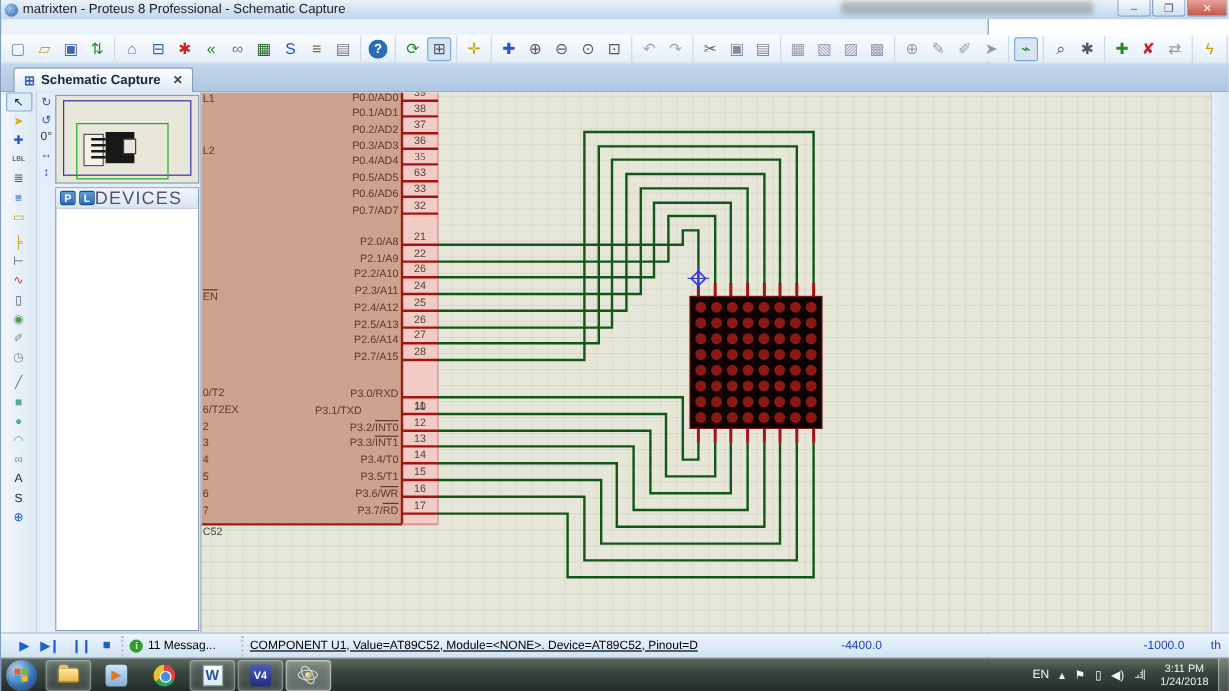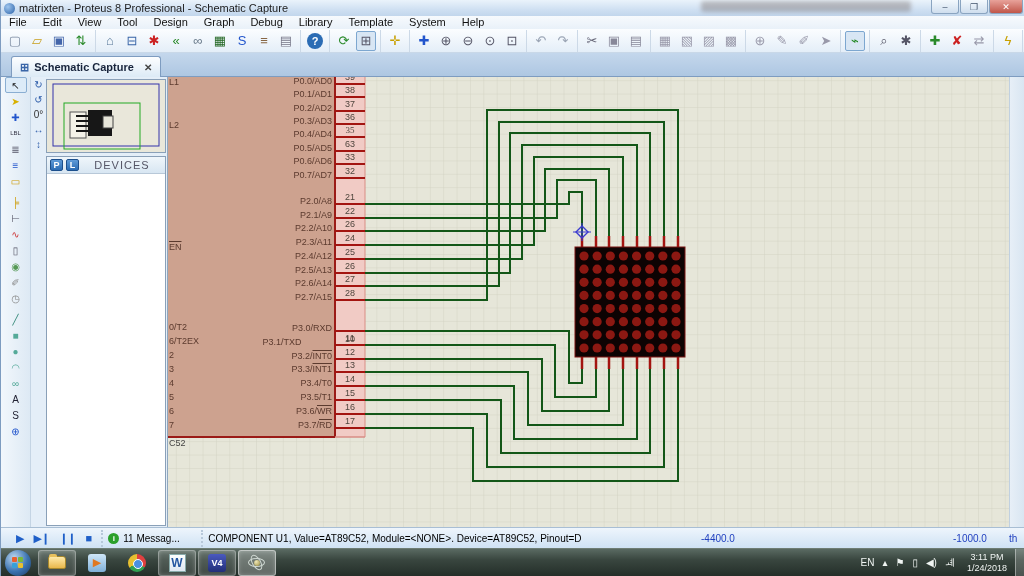--- a/index.html
+++ b/index.html
@@ -65,21 +65,21 @@
 
   #minimap { position:absolute; left:45px; top:2px; width:120px; height:74px;
     background:#e9e7da; border:1px solid #8aa0b8; }
   #devices { position:absolute; left:45px; top:79px; width:120px; height:370px;
     background:#fff; border:1px solid #8aa0b8; }
   #dev-head { height:17px; background:linear-gradient(#f0f6fb,#d8e6f2);
     border-bottom:1px solid #b8c8d8; display:flex; align-items:center; }
   .plbtn { width:13px; height:12px; background:linear-gradient(#5f9bd8,#2b6cb4);
     border:1px solid #1c4f8c; border-radius:2px; color:#fff; font-size:9px; font-weight:bold;
     display:flex; align-items:center; justify-content:center; margin-left:3px; }
-  #dev-title { flex:1; text-align:center; font-size:11px; color:#556; letter-spacing:1px; }
+  #dev-title { flex:1; text-align:left; font-size:15px; color:#556; letter-spacing:1px; }
   .dev-item { height:13px; line-height:13px; font-size:10px; padding-left:3px; color:#111; }
   .dev-item.sel { background:#3d8fe0; color:#fff; }
 
   #canvas { position:absolute; left:166px; top:0; width:842px; height:450px;
     border-left:1px solid #90a8c0; background:#e6e6d9; }
   #sch-svg { position:absolute; left:0; top:0; }
   #labels { position:absolute; left:0; top:0; width:842px; height:450px; overflow:hidden;
     font-size:9px; color:#5b3a2e; }
   .pin-label { position:absolute; right:678px; width:100px; text-align:right; height:10px;
     line-height:10px; white-space:nowrap; }
@@ -158,33 +158,20 @@
     <span id="title-icon"></span>
     <span>matrixten - Proteus 8 Professional - Schematic Capture</span>
     <span id="ghost"></span>
     <span id="winbtns">
       <span class="wbtn">–</span>
       <span class="wbtn">❐</span>
       <span class="wbtn close">✕</span>
     </span>
   </div>
 
-  <div id="menubar">
-      <span class="menu-item">File</span>
-      <span class="menu-item">Edit</span>
-      <span class="menu-item">View</span>
-      <span class="menu-item">Tool</span>
-      <span class="menu-item">Design</span>
-      <span class="menu-item">Graph</span>
-      <span class="menu-item">Debug</span>
-      <span class="menu-item">Library</span>
-      <span class="menu-item">Template</span>
-      <span class="menu-item">System</span>
-      <span class="menu-item">Help</span>
-    </div>
 
   <div id="toolbar">
       <div class="tgroup">
         <span class="ticon" style="color: rgb(122, 138, 160);">▢</span>
         <span class="ticon" style="color: rgb(200, 160, 32);">▱</span>
         <span class="ticon" style="color: rgb(68, 102, 170);">▣</span>
         <span class="ticon" style="color: rgb(42, 138, 42);">⇅</span>
       </div>
       <div class="tgroup">
         <span class="ticon" style="color: rgb(90, 122, 154);">⌂</span>
@@ -531,21 +518,21 @@
     <div class="scell" style="border-left:none; padding-left:10px;">
       <span class="simbtn">▶</span>
       <span class="simbtn">▶❙</span>
       <span class="simbtn">❙❙</span>
       <span class="simbtn">■</span>
     </div>
     <div class="scell" style="width:100px;">
       <span id="info-ic">i</span>
       <span>11 Messag...</span>
     </div>
-    <div class="scell" style="width:480px; overflow:hidden; white-space:nowrap;">
+    <div class="scell" style="width:480px; overflow:hidden; white-space:nowrap;text-decoration:underline;">
       <span>COMPONENT U1, Value=AT89C52, Module=&lt;NONE&gt;. Device=AT89C52, Pinout=D</span>
     </div>
     <span id="coordx">-4400.0</span>
     <span id="coordy">-1000.0</span>
     <span id="coordu">th</span>
   </div>
 
   <div id="taskbar">
     <div id="orb">
       <span class="flag">

